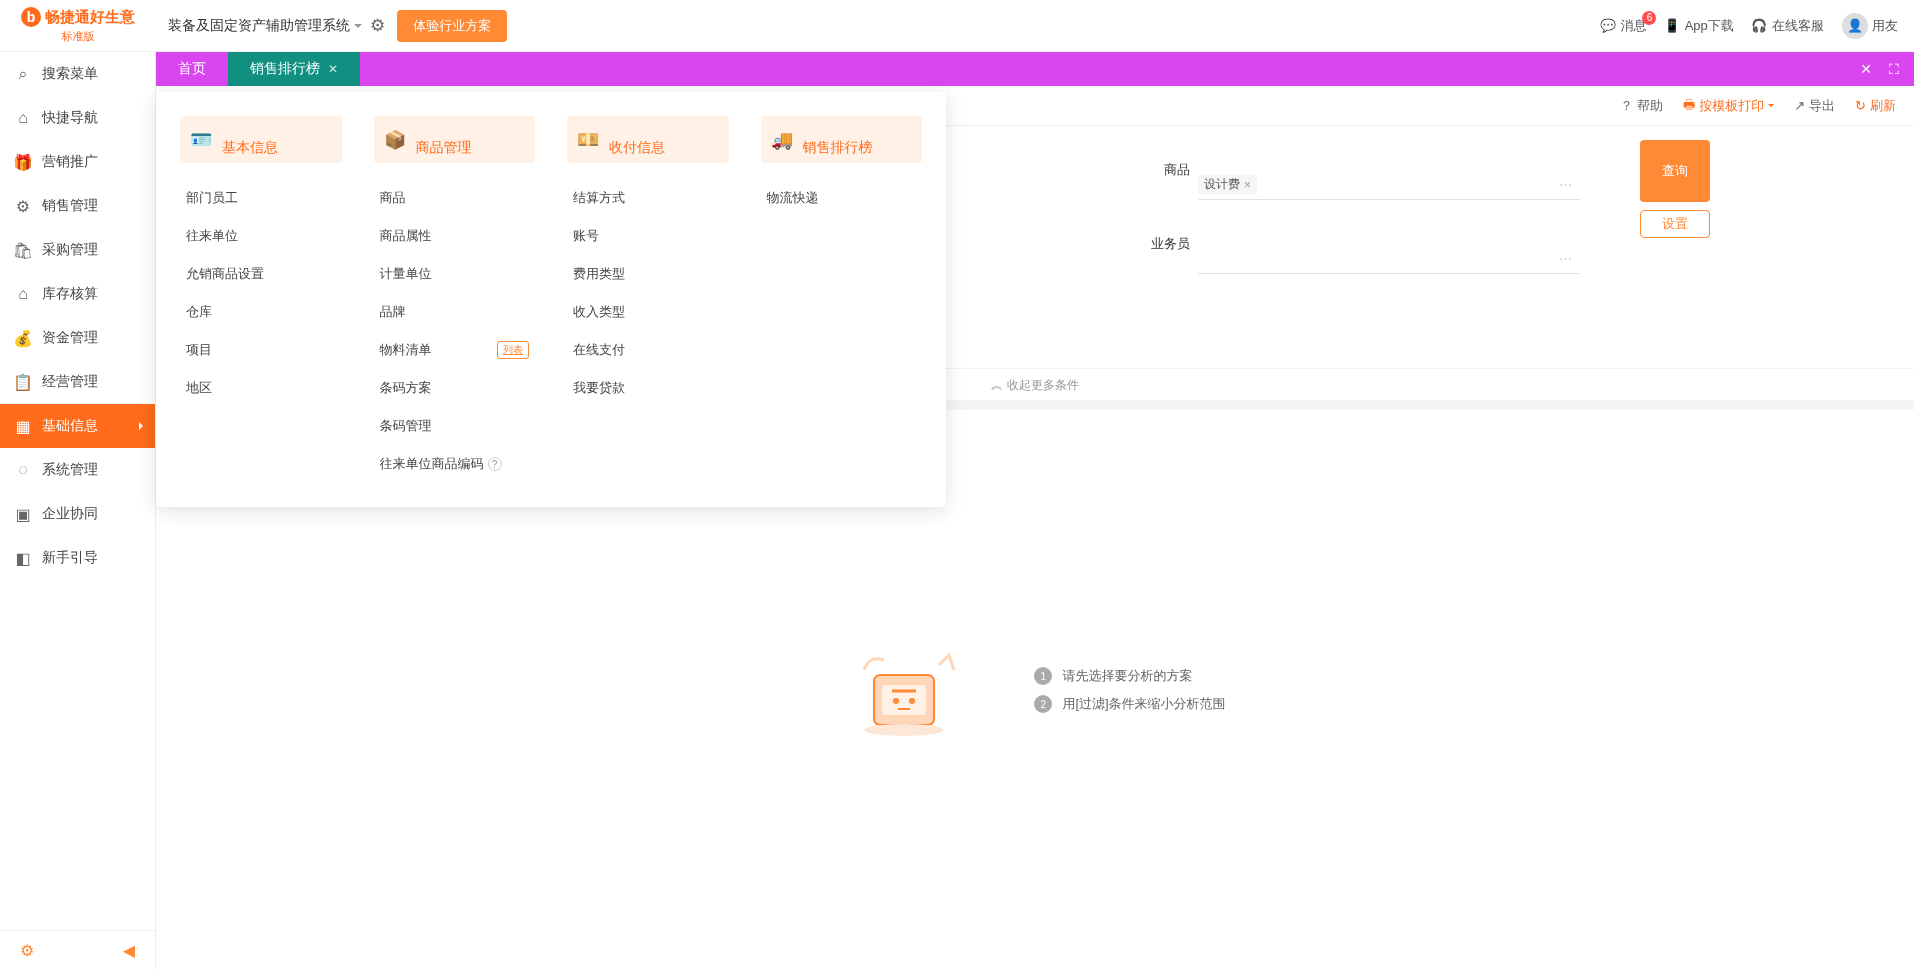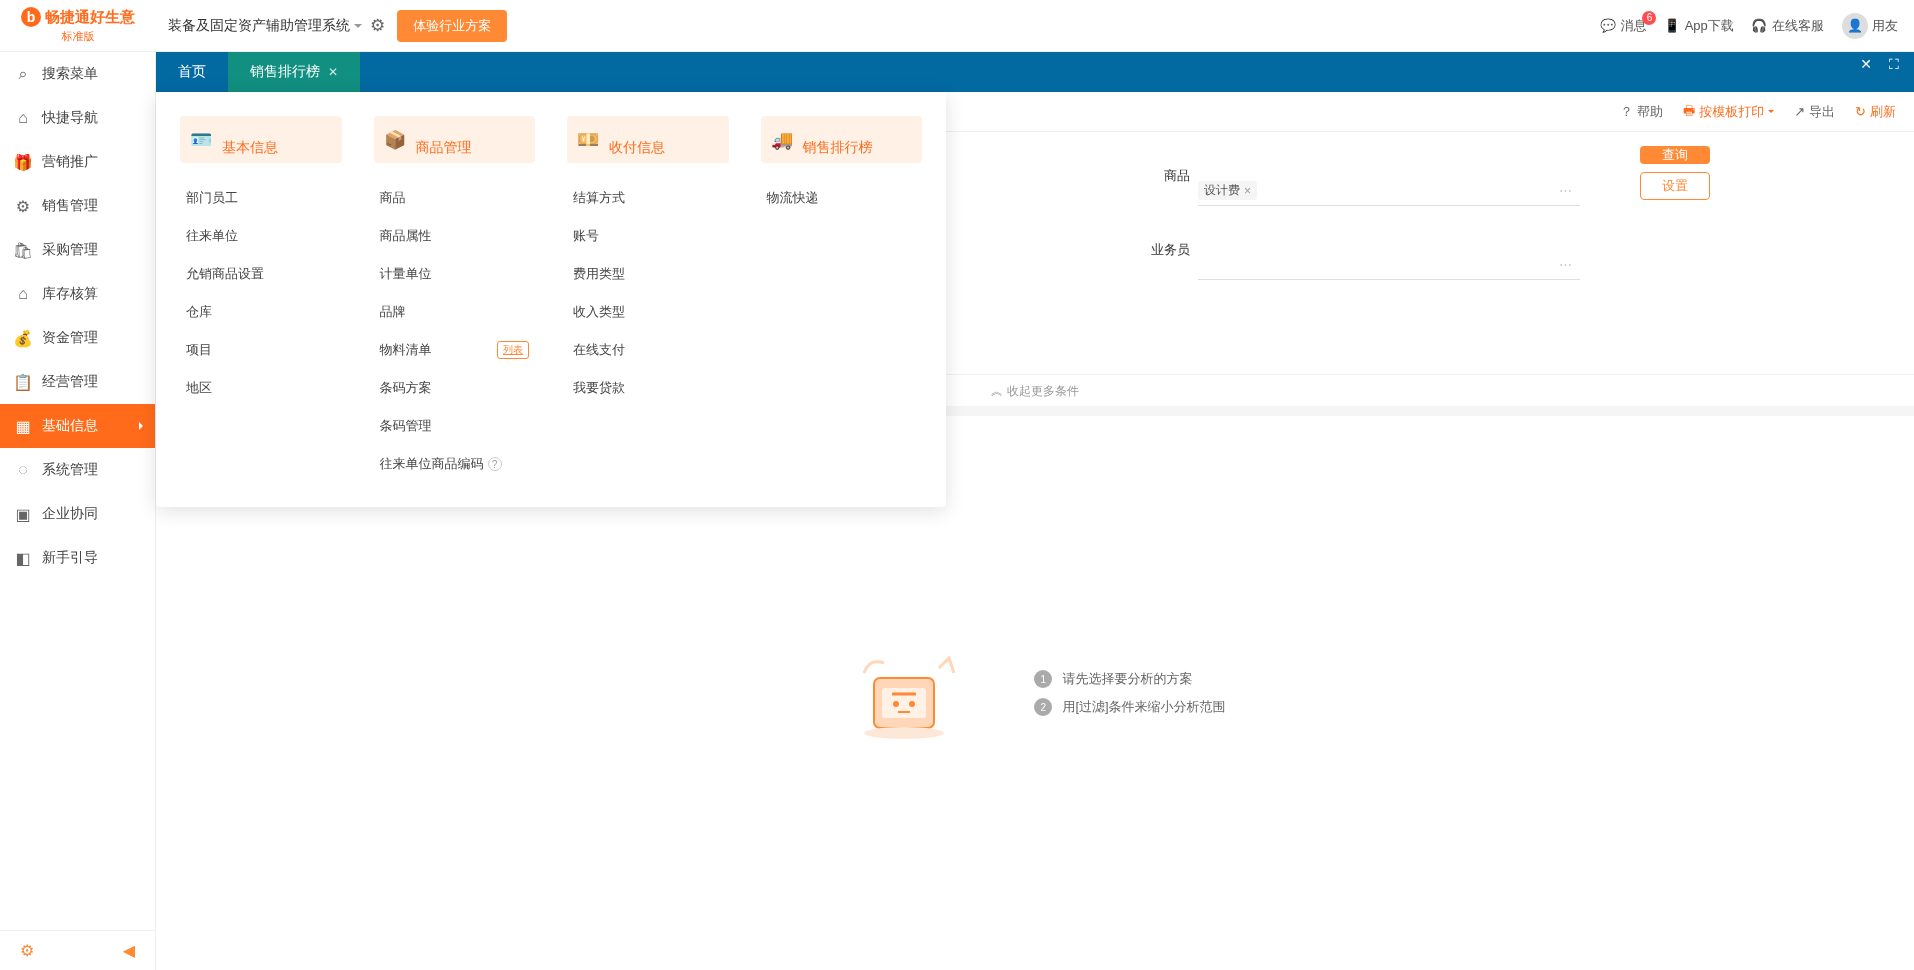--- a/index.html
+++ b/index.html
@@ -33,21 +33,21 @@
     .side-icon { width: 18px; height: 18px; display: flex; align-items: center; justify-content: center; font-size: 16px; color: #666; }
     .side-item.active .side-icon { color: #fff; }
     .side-arrow { position: absolute; right: 8px; width: 0; height: 0; border: 4px solid transparent; border-left-color: #fff; }
     .sidebar-footer { margin-top: auto; height: 40px; display: flex; align-items: center; justify-content: space-between; padding: 0 20px; border-top: 1px solid #eee; }
     .footer-icon { color: #ff8934; font-size: 16px; cursor: pointer; }
     
     
     .main { flex: 1; background: #f5f5f5; display: flex; flex-direction: column; overflow: hidden; position: relative; }
     
     
-    .tabs-bar { height: 40px; background: #0369a1; display: flex; align-items: flex-start; }
+    .tabs-bar { height: 34px; background: #d946ef; display: flex; align-items: center; }
     .tab { height: 40px; padding: 0 22px; display: flex; align-items: center; gap: 8px; color: #fff; font-size: 14px; cursor: pointer; }
     .tab.active { background: #118f80; }
     .tab-close { font-size: 12px; opacity: .8; }
     .tabs-right { margin-left: auto; display: flex; gap: 4px; padding-right: 8px; }
     .tabs-right-icon { width: 24px; height: 24px; display: flex; align-items: center; justify-content: center; color: #fff; cursor: pointer; font-size: 14px; }
     
     
     .toolbar { height: 40px; background: #fff; display: flex; align-items: center; justify-content: flex-end; gap: 20px; padding: 0 18px; border-bottom: 1px solid #eee; }
     .tool-item { display: flex; align-items: center; gap: 4px; font-size: 13px; color: #666; cursor: pointer; }
     .tool-item.orange { color: #ff6b1a; }
@@ -57,21 +57,21 @@
     .filter-area { background: #fff; padding: 14px 24px 4px; }
     .filter-row { display: flex; align-items: center; margin-bottom: 14px; }
     .filter-input { flex: 1; max-width: 290px; height: 30px; border: none; border-bottom: 1px solid #e0e0e0; display: flex; align-items: center; font-size: 13px; color: #555; padding-right: 8px; position: relative; }
     .filter-chev { margin-left: auto; color: #ff8934; font-size: 12px; }
     .filter-ellipsis { margin-left: auto; color: #bbb; letter-spacing: 2px; }
     .tag-chip { background: #f5f5f5; border-radius: 3px; padding: 1px 6px; font-size: 12px; color: #555; display: inline-flex; align-items: center; gap: 4px; }
     .tag-x { color: #999; cursor: pointer; }
     .filter-row-r { display: flex; align-items: center; }
     .filter-label-r { width: 50px; text-align: right; margin-right: 8px; font-size: 13px; color: #333; }
     .filter-input-r { flex: 1; height: 30px; border-bottom: 1px solid #e0e0e0; display: flex; align-items: center; font-size: 13px; padding-right: 6px; margin-top: 30px; }
-    .btn-query { background: #ff8934; color: #fff; border: none; padding: 0 14px; border-radius: 4px; font-size: 13px; cursor: pointer; }
+    .btn-query { background: #ff8934; color: #fff; border: none; padding: 22px 14px; border-radius: 4px; font-size: 13px; cursor: pointer; }
     .btn-reset { background: #fff; color: #ff8934; border: 1px solid #ff8934; padding: 4px 13px; border-radius: 4px; font-size: 13px; cursor: pointer; }
     
     .collapse-bar { text-align: center; padding: 6px; background: #fff; border-top: 1px solid #f0f0f0; }
     .collapse-link { font-size: 12px; color: #999; cursor: pointer; display: inline-flex; align-items: center; gap: 4px; }
     
     
     .empty-state { flex: 1; background: #fff; margin-top: 10px; display: flex; flex-direction: column; align-items: center; justify-content: center; gap: 20px; }
     .empty-illus { width: 140px; height: 110px; }
     .empty-steps { display: flex; flex-direction: column; gap: 10px; margin-left: 10px; }
     .empty-step { display: flex; align-items: center; gap: 10px; font-size: 13px; color: #666; }

